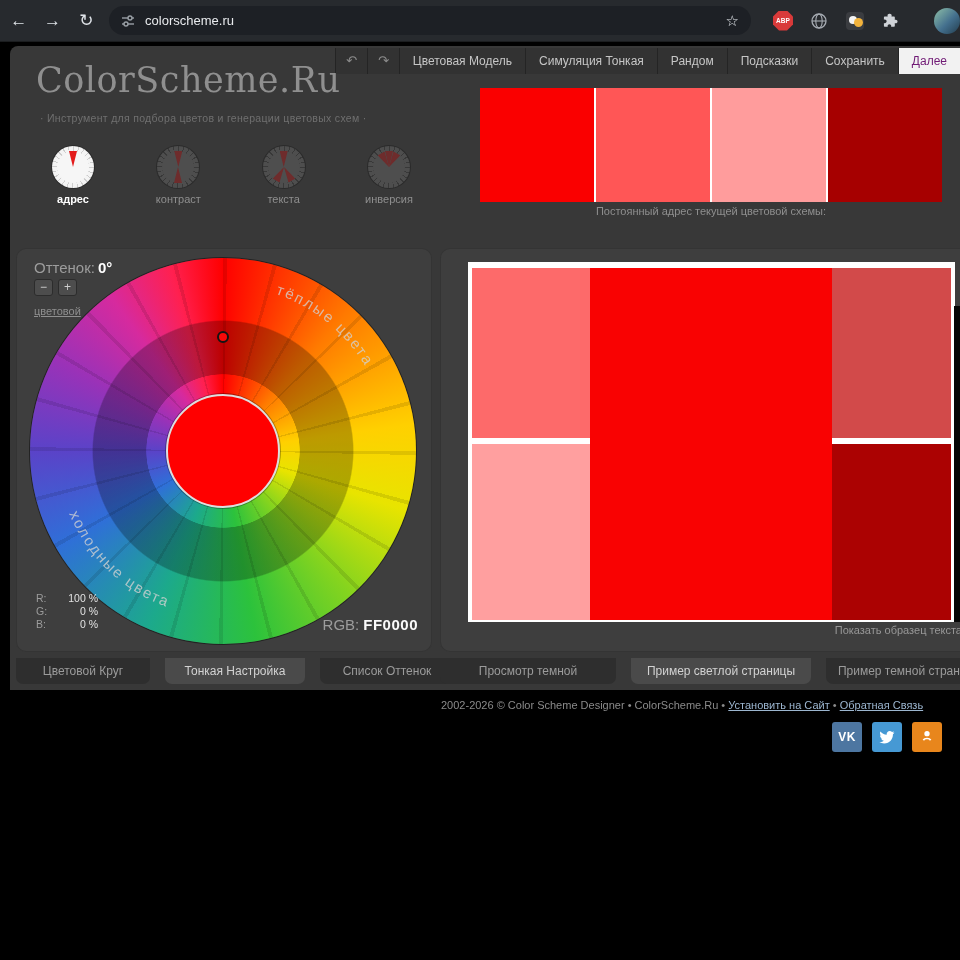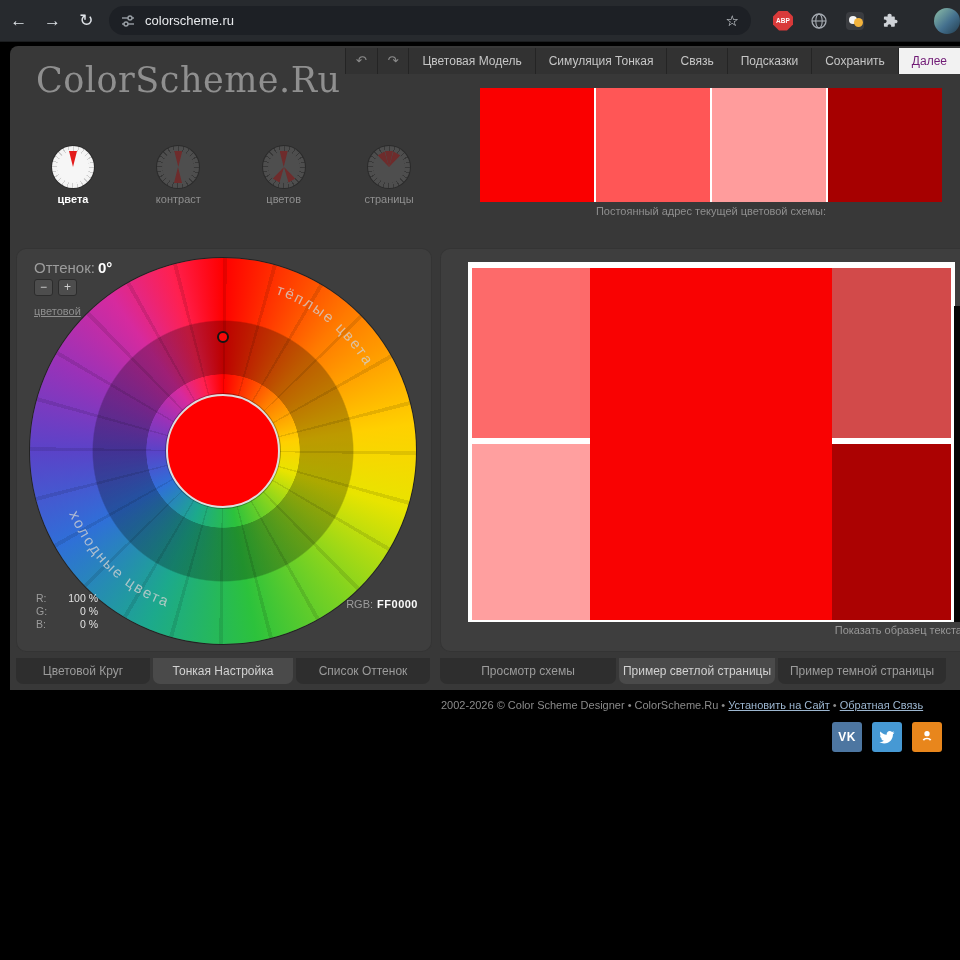--- a/index.html
+++ b/index.html
@@ -78,32 +78,32 @@
     border-radius:50%;border:2px solid #dedede;box-shadow:0 0 0 1px rgba(0,0,0,.3)}
   .wheel-sel{position:absolute;left:187px;top:73px;width:12px;height:12px;border-radius:50%;
     border:2px solid #141414;background:rgba(255,10,10,.9);cursor:grab}
   svg.wheel-text{position:absolute;left:0;top:0;pointer-events:none}
   .curved{font-size:15px;letter-spacing:2px;fill:#d2d2d2;opacity:.78;
     font-family:"Liberation Sans","DejaVu Sans",sans-serif}
 
   .rgb-rows{position:absolute;left:20px;top:344px;width:62px;font-size:10.5px;color:#9c9c9c}
   .rgb-row{display:flex;justify-content:space-between;line-height:13px}
   .rgb-row b{color:#e2e2e2;font-weight:normal}
-  .rgb-hex{position:absolute;right:14px;top:350px;font-size:11px;color:#9c9c9c}
+  .rgb-hex{position:absolute;right:14px;top:368px;font-size:15px;color:#9c9c9c}
   .rgb-hex b{color:#fafafa;font-weight:bold;letter-spacing:.5px;margin-left:4px}
 
   
-  .tabs{position:absolute;display:flex;gap:3px}
+  .tabs{position:absolute;display:flex;gap:15px}
   .tabs.left-tabs{left:6px;top:612px}
   .tabs.right-tabs{left:430px;top:612px}
   .tab{height:26px;line-height:26px;text-align:center;font-size:12px;color:#9b9b9b;background:#2e2e2e;
     border-radius:0 0 7px 7px;cursor:pointer;flex:none}
   .tab.active{background:#4a4a4a;color:#d2d2d2}
   .lt1{width:134px}.lt2{width:140px}.lt3{width:134px}
-  .rt1{width:176px}.rt2{width:156px}.rt3{width:168px}
+  .rt1{width:176px}.rt2{width:180px}.rt3{width:168px}
 
   
   .swatches{position:absolute;left:470px;top:42px;width:462px;height:114px;display:flex;gap:2px;background:#fff}
   .swatch{flex:1;cursor:pointer}
   .perm-caption{position:absolute;left:470px;top:159px;width:462px;text-align:center;font-size:11px;color:#8f8f8f}
   .perm-link{position:absolute;left:470px;top:173px;width:462px;text-align:center;font-size:11.5px}
   .perm-link a{color:#e6c87f;cursor:pointer;text-decoration:underline}
 
   
   .preview-panel{position:absolute;left:430px;top:202px;width:530px;height:404px;background:#3e3e3e;
@@ -159,57 +159,58 @@
   <div class="ext avatar"></div>
 </div>
 
 <div class="main-panel">
 
   <div class="toolbar">
     <span class="tb-cell small">↶</span>
     <span class="tb-cell small">↷</span>
     <span class="tb-cell">Цветовая Модель</span>
     <span class="tb-cell">Симуляция Тонкая</span>
-    <span class="tb-cell">Связь</span>
+    <span class="tb-cell">Рандом</span>
     <span class="tb-cell">Подсказки</span>
     <span class="tb-cell">Сохранить</span>
     <span class="tb-cell primary">Далее</span>
   </div>
 
   <div class="site-title">ColorScheme.Ru</div>
+  <div class="site-subtitle">· Инструмент для подбора цветов и генерации цветовых схем ·</div>
 
   <div class="schemes">
     <div class="scheme active">
       <span class="dial">
           <i style="transform:rotate(0deg)"></i>
         </span>
-      <span class="scheme-label">цвета</span>
+      <span class="scheme-label">адрес</span>
     </div>
     <div class="scheme">
       <span class="dial">
           <i style="transform:rotate(0deg)"></i>
           <i style="transform:rotate(180deg)"></i>
         </span>
       <span class="scheme-label">контраст</span>
     </div>
     <div class="scheme">
       <span class="dial">
           <i style="transform:rotate(0deg)"></i>
           <i style="transform:rotate(150deg)"></i>
           <i style="transform:rotate(210deg)"></i>
         </span>
-      <span class="scheme-label">цветов</span>
+      <span class="scheme-label">текста</span>
     </div>
     <div class="scheme">
       <span class="dial">
           <i style="transform:rotate(330deg)"></i>
           <i style="transform:rotate(0deg)"></i>
           <i style="transform:rotate(30deg)"></i>
         </span>
-      <span class="scheme-label">страницы</span>
+      <span class="scheme-label">инверсия</span>
     </div>
   </div>
 
   <div class="wheel-panel">
     <div class="hue-row">
       <span>Оттенок:</span><b>0°</b>
     </div>
     <div class="stepper">
       <span class="step-btn">−</span>
       <span class="step-btn">+</span>
@@ -268,21 +269,21 @@
       <div class="blk blk-b" style="background: rgb(255, 159, 159);"></div>
       <div class="blk blk-main" style="background: rgb(249, 2, 2);"></div>
       <div class="blk blk-c" style="background: rgb(210, 74, 74);"></div>
       <div class="blk blk-d" style="background: rgb(171, 2, 2);"></div>
     </div>
     <div class="black-strip"></div>
     <span class="show-text">Показать образец текста</span>
   </div>
 
   <div class="tabs right-tabs">
-    <span class="tab rt1">Просмотр схемы</span>
+    <span class="tab rt1">Просмотр темной</span>
     <span class="tab rt2 active">Пример светлой страницы</span>
     <span class="tab rt3">Пример темной страницы</span>
   </div>
 </div>
 
 <div class="footer">
   <span>2002-2026 © Color Scheme Designer • ColorScheme.Ru • </span><a>Установить на Сайт</a><span> • </span><a>Обратная Связь</a>
 </div>
 
 <div class="social">

